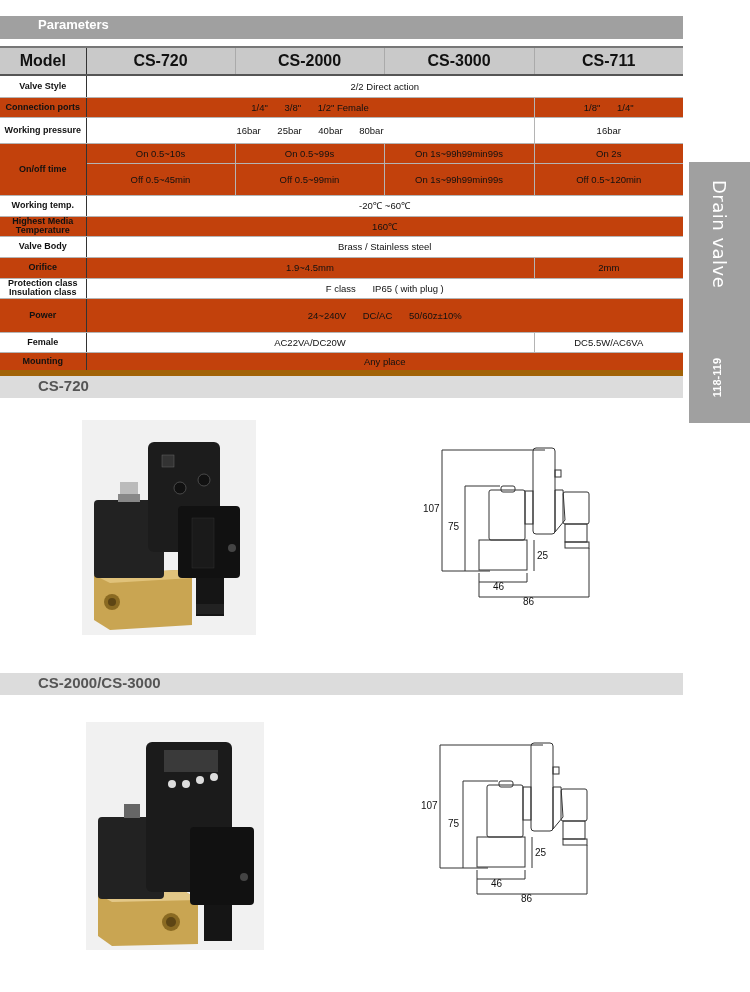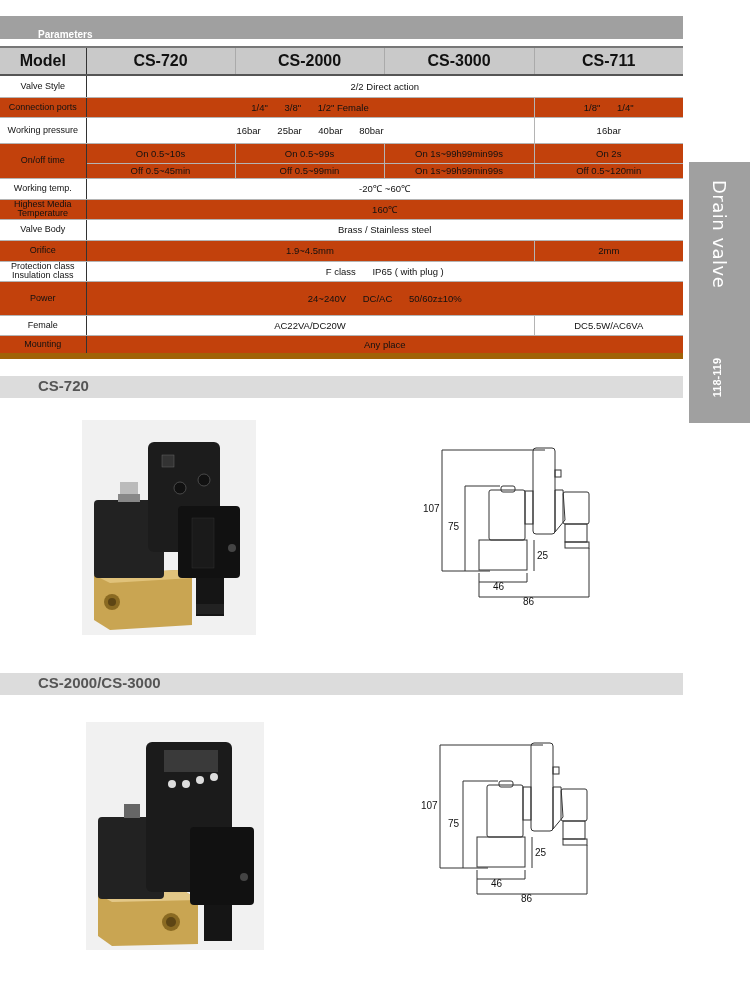--- a/index.html
+++ b/index.html
@@ -1,26 +1,26 @@
 <!DOCTYPE html>
 <html><head>
 <meta charset="utf-8">
 <style>
   * { box-sizing: border-box; margin: 0; padding: 0; }
   body { width: 750px; height: 992px; background: #ffffff; position: relative; overflow: hidden;
          font-family: "DejaVu Sans", sans-serif; color: #111; }
   .params-bar { position: absolute; left: 0; top: 16px; width: 683px; height: 23px; background: #a0a0a0; }
-  .params-bar span { position: absolute; left: 38px; top: 1px; font-size: 10px; font-weight: bold; color: #fff;
-         font-family: "Liberation Sans", sans-serif; margin-top: 12px; }
+  .params-bar span { position: absolute; left: 38px; top: 1px; font-size: 13px; font-weight: bold; color: #fff;
+         font-family: "Liberation Sans", sans-serif; }
   table.spec { position: absolute; left: 0; top: 46px; width: 683px; border-collapse: collapse; table-layout: fixed;
          font-family: "Liberation Sans", sans-serif; font-size: 9.5px; }
   table.spec td, table.spec th { text-align: center; vertical-align: middle; padding: 0; border-bottom: 1px solid #b4b4b4; overflow: hidden; white-space: nowrap; }
   table.spec th { background: #c9c9c9; font-size: 16px; font-weight: bold; height: 28px; border-top: 2px solid #777; border-bottom: 2px solid #555; border-left: 1px solid #aaa; }
   table.spec th.lbl { border-left: none; }
-  table.spec td.lbl { font-weight: normal; font-size: 9px; border-right: 1.5px solid #333; line-height: 9px; }
+  table.spec td.lbl { font-weight: bold; font-size: 9px; border-right: 1.5px solid #333; line-height: 9px; }
   table.spec th.lbl { border-right: 1.5px solid #333; }
   tr.g td { background: #c2410c; }
   tr.w td { background: #ffffff; }
   table.spec td.sep { border-left: 1px solid #b4b4b4; }
   tr.last td { border-bottom: 6px solid #a16207; }
   .gap { display: inline-block; width: 14px; }
   .side-tab { position: absolute; left: 689px; top: 162px; width: 61px; height: 261px; background: #a0a0a0; }
   .side-tab .title { position: absolute; left: 20px; top: 18px; writing-mode: vertical-rl; color: #fff; font-size: 18px;
          font-family: "DejaVu Sans", sans-serif; letter-spacing: 0.5px; }
   .side-tab .code { position: absolute; left: 22px; top: 196px; writing-mode: vertical-rl; transform: rotate(180deg); color: #fff;
@@ -81,21 +81,21 @@
     </td>
     <td class="sep">16bar</td>
   </tr>
   <tr class="g" style="height:20px">
     <td class="lbl" rowspan="2">On/off time</td>
     <td>On 0.5~10s</td>
     <td class="sep">On 0.5~99s</td>
     <td class="sep">On 1s~99h99min99s</td>
     <td class="sep">On 2s</td>
   </tr>
-  <tr class="g" style="height:15px">
+  <tr class="g" style="height:32px">
     <td>Off 0.5~45min</td>
     <td class="sep">Off 0.5~99min</td>
     <td class="sep">On 1s~99h99min99s</td>
     <td class="sep">Off 0.5~120min</td>
   </tr>
   <tr class="w" style="height:21px">
     <td class="lbl">Working temp.</td>
     <td colspan="4">-20℃ ~60℃</td>
   </tr>
   <tr class="g" style="height:20px">

